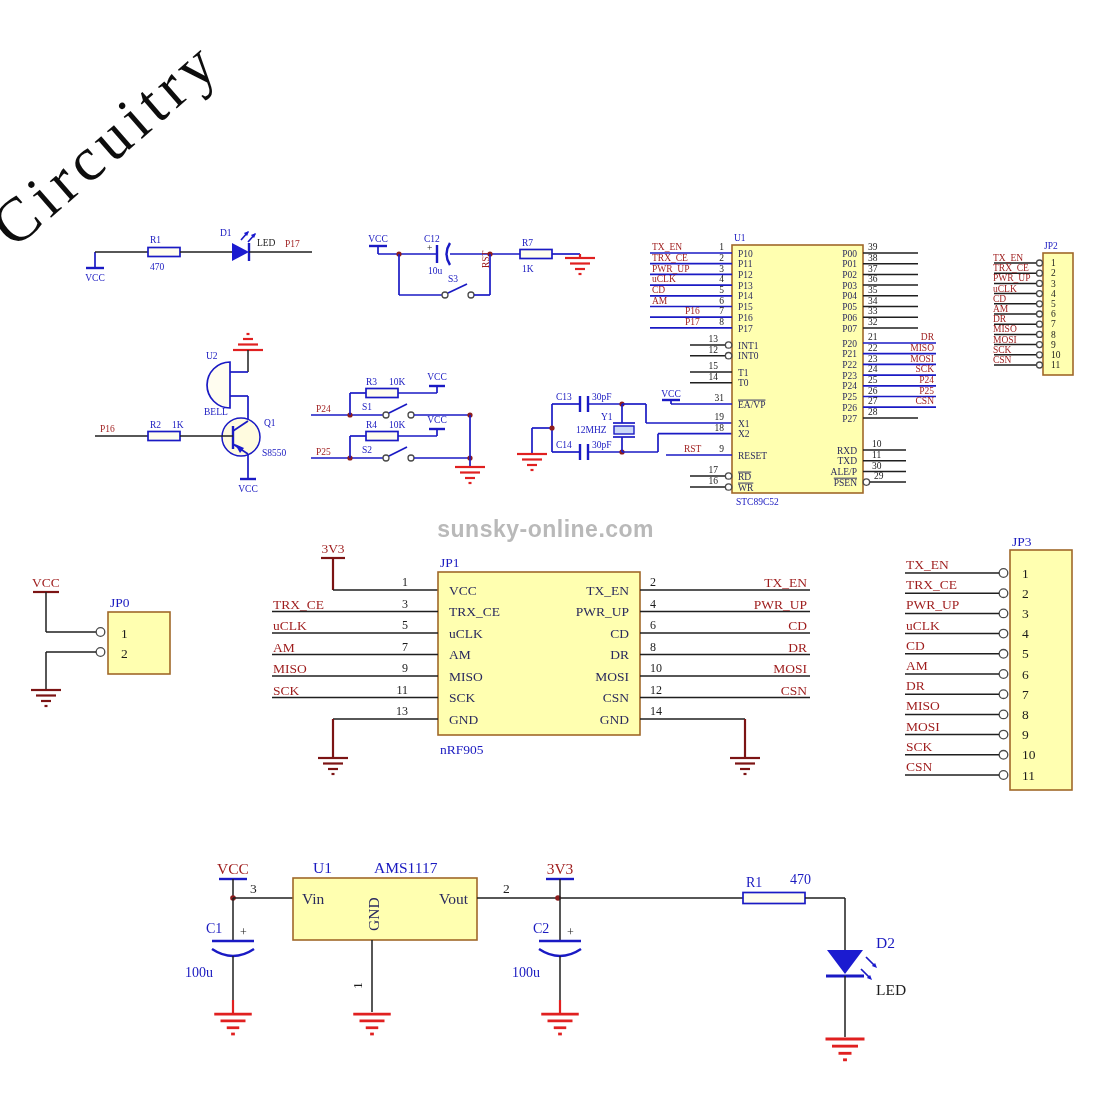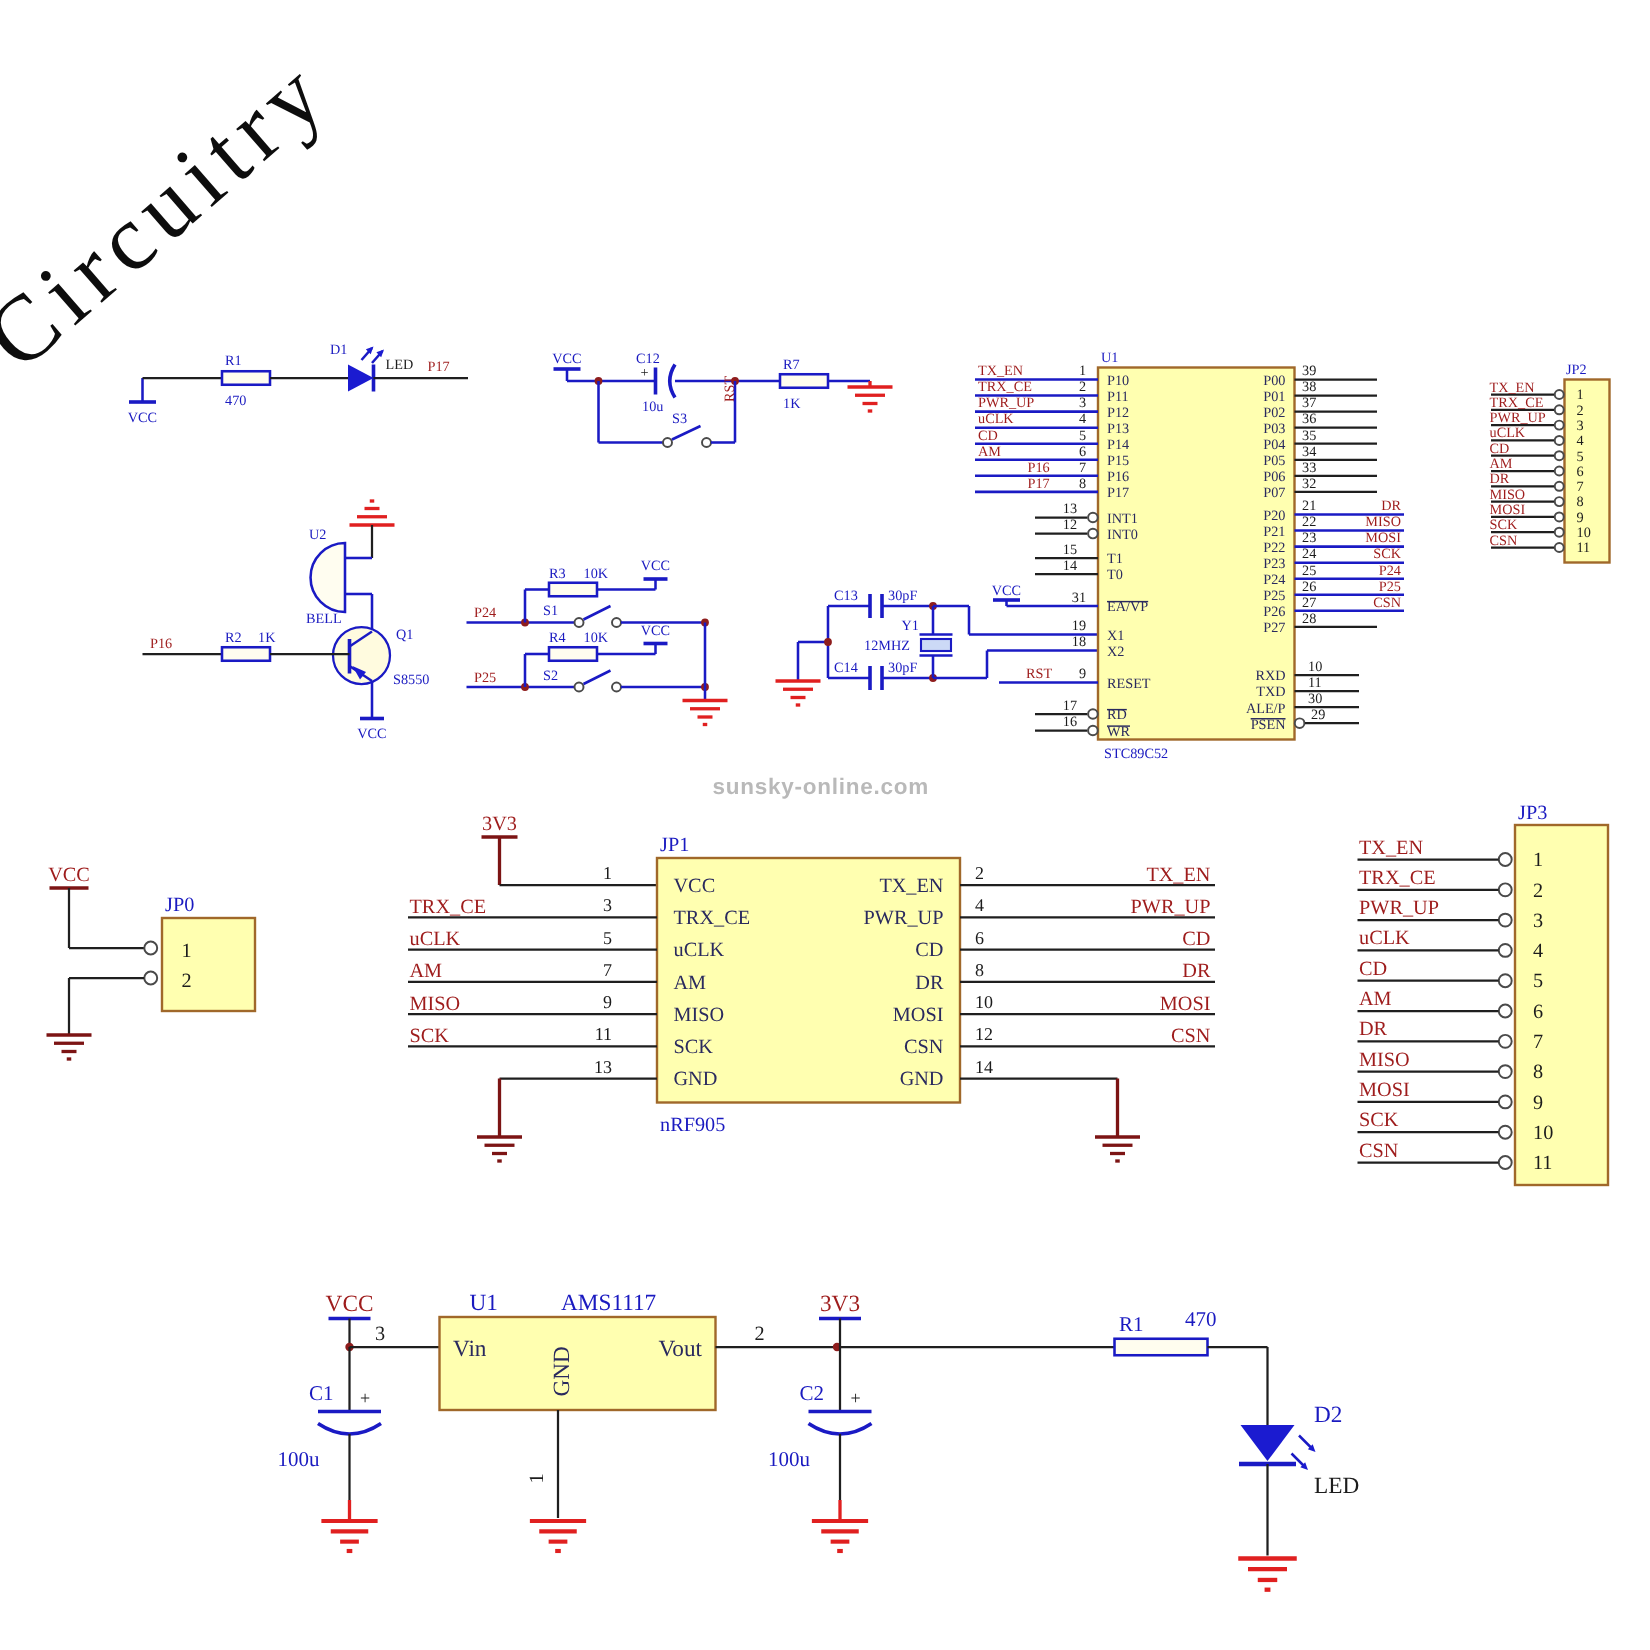--- a/index.html
+++ b/index.html
@@ -1,18 +1,18 @@
 <!DOCTYPE html>
 <html><head>
 <meta charset="utf-8">
 <style>
   html,body{margin:0;padding:0;background:#fff;}
   .canvas{position:relative;width:1100px;height:1100px;background:#fff;overflow:hidden;font-family:"Liberation Serif","DejaVu Serif",serif;}
   .wm-brand{position:absolute;left:24px;top:190px;font-size:62px;letter-spacing:6px;color:#0d0d0d;white-space:nowrap;transform:rotate(-41deg);transform-origin:0 100%;font-family:"Liberation Serif","DejaVu Serif",serif;}
-  .wm-site{position:absolute;top:516px;left:50%;transform:translateX(-52%);font-family:"Liberation Sans","DejaVu Sans",sans-serif;font-weight:600;font-size:15px;letter-spacing:.5px;color:#b9b9b9;}
+  .wm-site{position:absolute;top:516px;left:50%;transform:translateX(-52%);font-family:"Liberation Sans","DejaVu Sans",sans-serif;font-weight:600;font-size:23px;letter-spacing:.5px;color:#b9b9b9;}
   svg text{font-family:"Liberation Serif","DejaVu Serif",serif;}
   .t9{font-size:9.5px}.t12{font-size:12px}.t13{font-size:13.5px}.t14{font-size:14px}.t15{font-size:15.5px}
   .red{fill:#9e1c1c}.blue{fill:#1a1ac0}.dk{fill:#2a2a5e}.blk{fill:#1c1c1c}
   .mid{text-anchor:middle}.end{text-anchor:end}.ol{text-decoration:overline}
   .wb{stroke:#1a1ac4;stroke-width:1.7;fill:none}
   .wb2{stroke:#1a1ac4;stroke-width:2.4;fill:none}
   .wk{stroke:#1f1f1f;stroke-width:1.5;fill:none}
   .wr{stroke:#e02020;stroke-width:2.2;fill:none}
   .wm{stroke:#7c1414;stroke-width:2.2;fill:none}
   .box{fill:#ffffb0;stroke:#a0682a;stroke-width:1.6}

